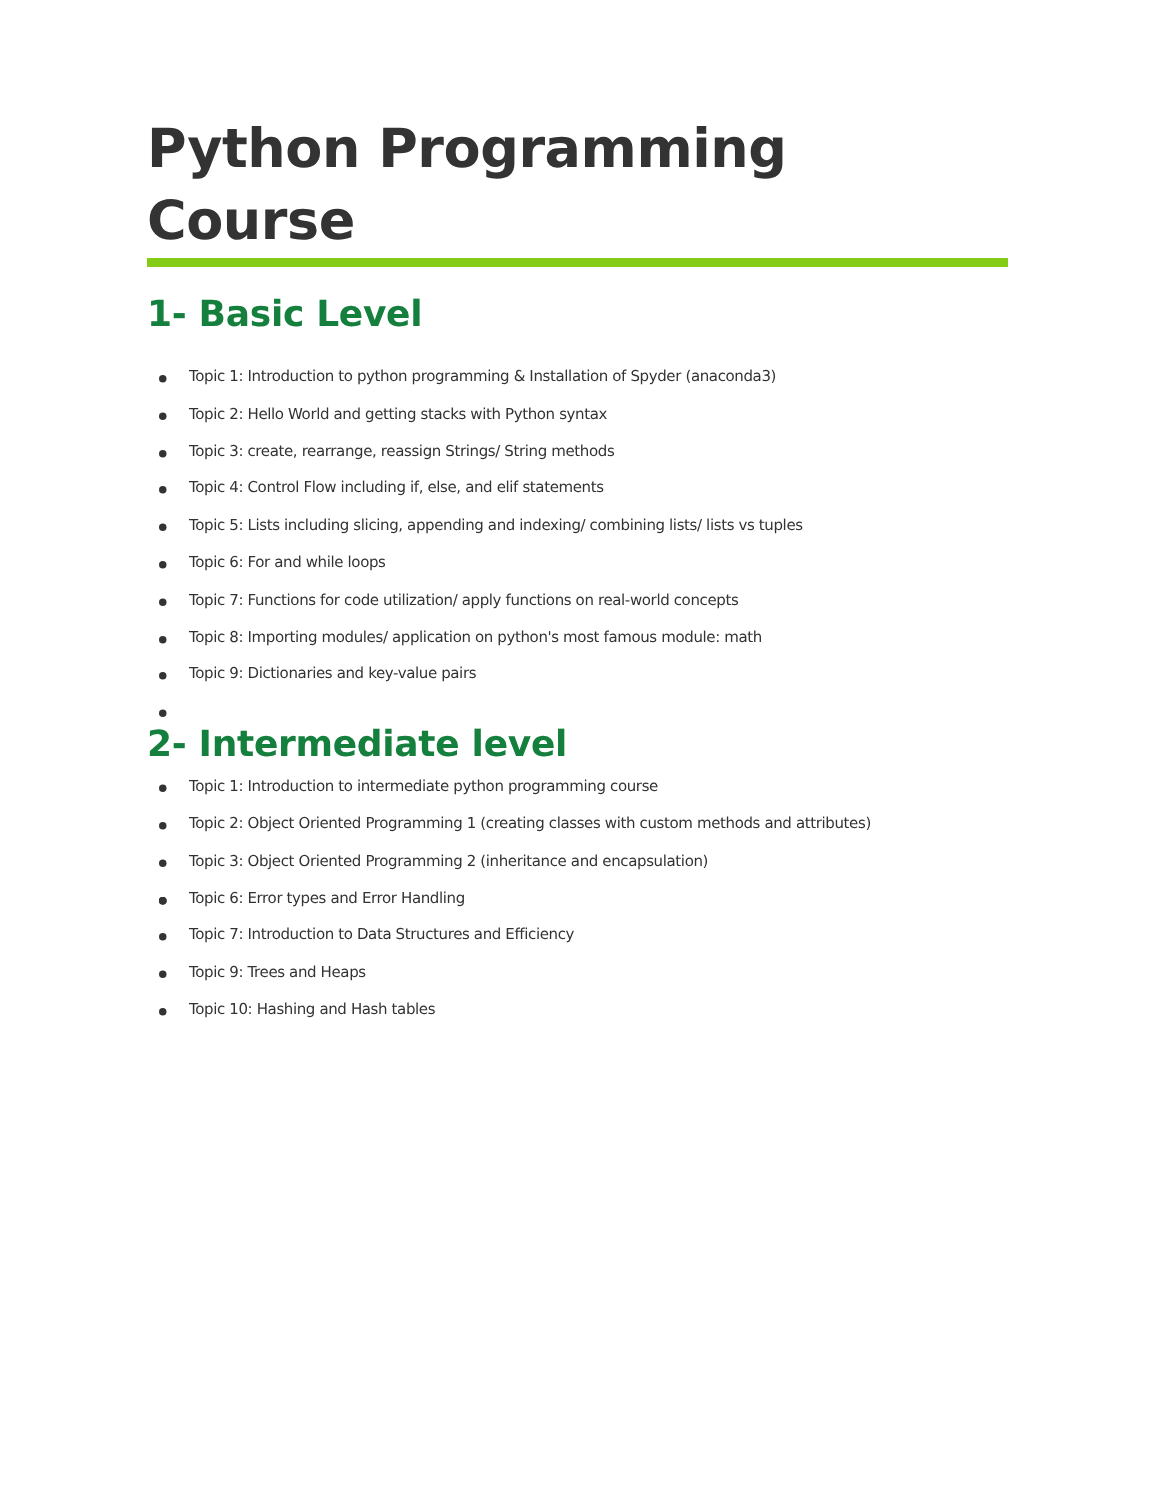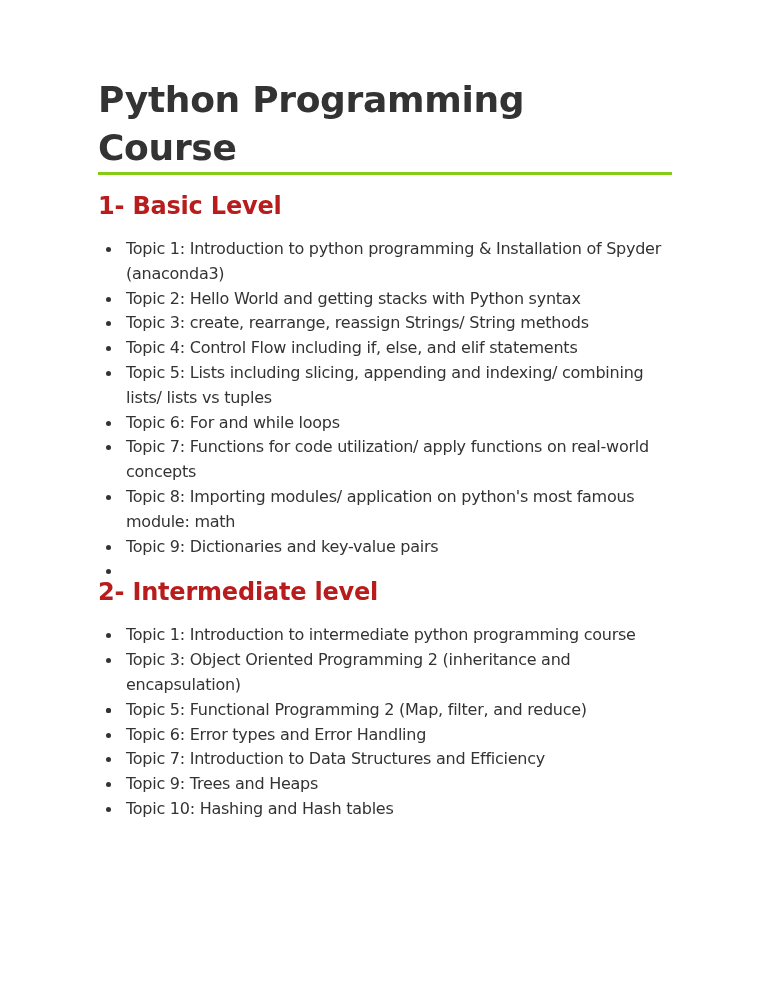--- a/index.html
+++ b/index.html
@@ -22,44 +22,44 @@
     }
     h1.title {
       margin: 0;
       font-family: "DejaVu Sans", sans-serif;
       font-weight: bold;
       font-size: 36px;
       line-height: 48px;
       color: #333333;
       letter-spacing: -0.3px;
       padding-bottom: 0;
-      border-bottom: 3px solid #84cc16;
+      border-bottom: 6px solid #84cc16;
     }
     h2.section-title {
       margin: 0;
       font-family: "DejaVu Sans", sans-serif;
       font-weight: bold;
       font-size: 24px;
       line-height: 32px;
-      color: #b91c1c;
+      color: #15803d;
       letter-spacing: -0.2px;
     }
     h2.s1 { margin-top: 15px; }
     h2.s2 { margin-top: 17px; }
     ul.topics {
       list-style: none;
       margin: 0;
       padding: 0 0 0 28px;
     }
     ul.topics.l1 { margin-top: 15px; }
-    ul.topics.l2 { margin-top: 15px; }
+    ul.topics.l2 { margin-top: 1px; }
     ul.topics li {
       position: relative;
       font-family: "DejaVu Sans", sans-serif;
-      font-size: 16px;
+      font-size: 10px;
       line-height: 24.8px;
       color: #333333;
       letter-spacing: -0.25px;
     }
     ul.topics li .bullet {
       position: absolute;
       left: -20px;
       top: 10px;
       width: 5px;
       height: 5px;
@@ -83,21 +83,22 @@
     <li><span class="bullet"></span><span>Topic 6: For and while loops</span></li>
     <li><span class="bullet"></span><span>Topic 7: Functions for code utilization/ apply functions on real-world concepts</span></li>
     <li><span class="bullet"></span><span>Topic 8: Importing modules/ application on python's most famous module: math</span></li>
     <li><span class="bullet"></span><span>Topic 9: Dictionaries and key-value pairs</span></li>
     <li><span class="bullet"></span></li>
   </ul>
 
   <h2 class="section-title s2">2- Intermediate level</h2>
   <ul class="topics l2">
     <li><span class="bullet"></span><span>Topic 1: Introduction to intermediate python programming course</span></li>
+    <li><span class="bullet"></span><span>Topic 2: Object Oriented Programming 1 (creating classes with custom methods and attributes)</span></li>
     <li><span class="bullet"></span><span>Topic 3: Object Oriented Programming 2 (inheritance and encapsulation)</span></li>
     <li><span class="bullet"></span></li>
-    <li><span class="bullet"></span><span>Topic 5: Functional Programming 2 (Map, filter, and reduce)</span></li>
+    <li><span class="bullet"></span></li>
     <li><span class="bullet"></span><span>Topic 6: Error types and Error Handling</span></li>
     <li><span class="bullet"></span><span>Topic 7: Introduction to Data Structures and Efficiency</span></li>
     <li><span class="bullet"></span><span>Topic 9: Trees and Heaps</span></li>
     <li><span class="bullet"></span><span>Topic 10: Hashing and Hash tables</span></li>
   </ul>
 </div>
 
 </body></html>

